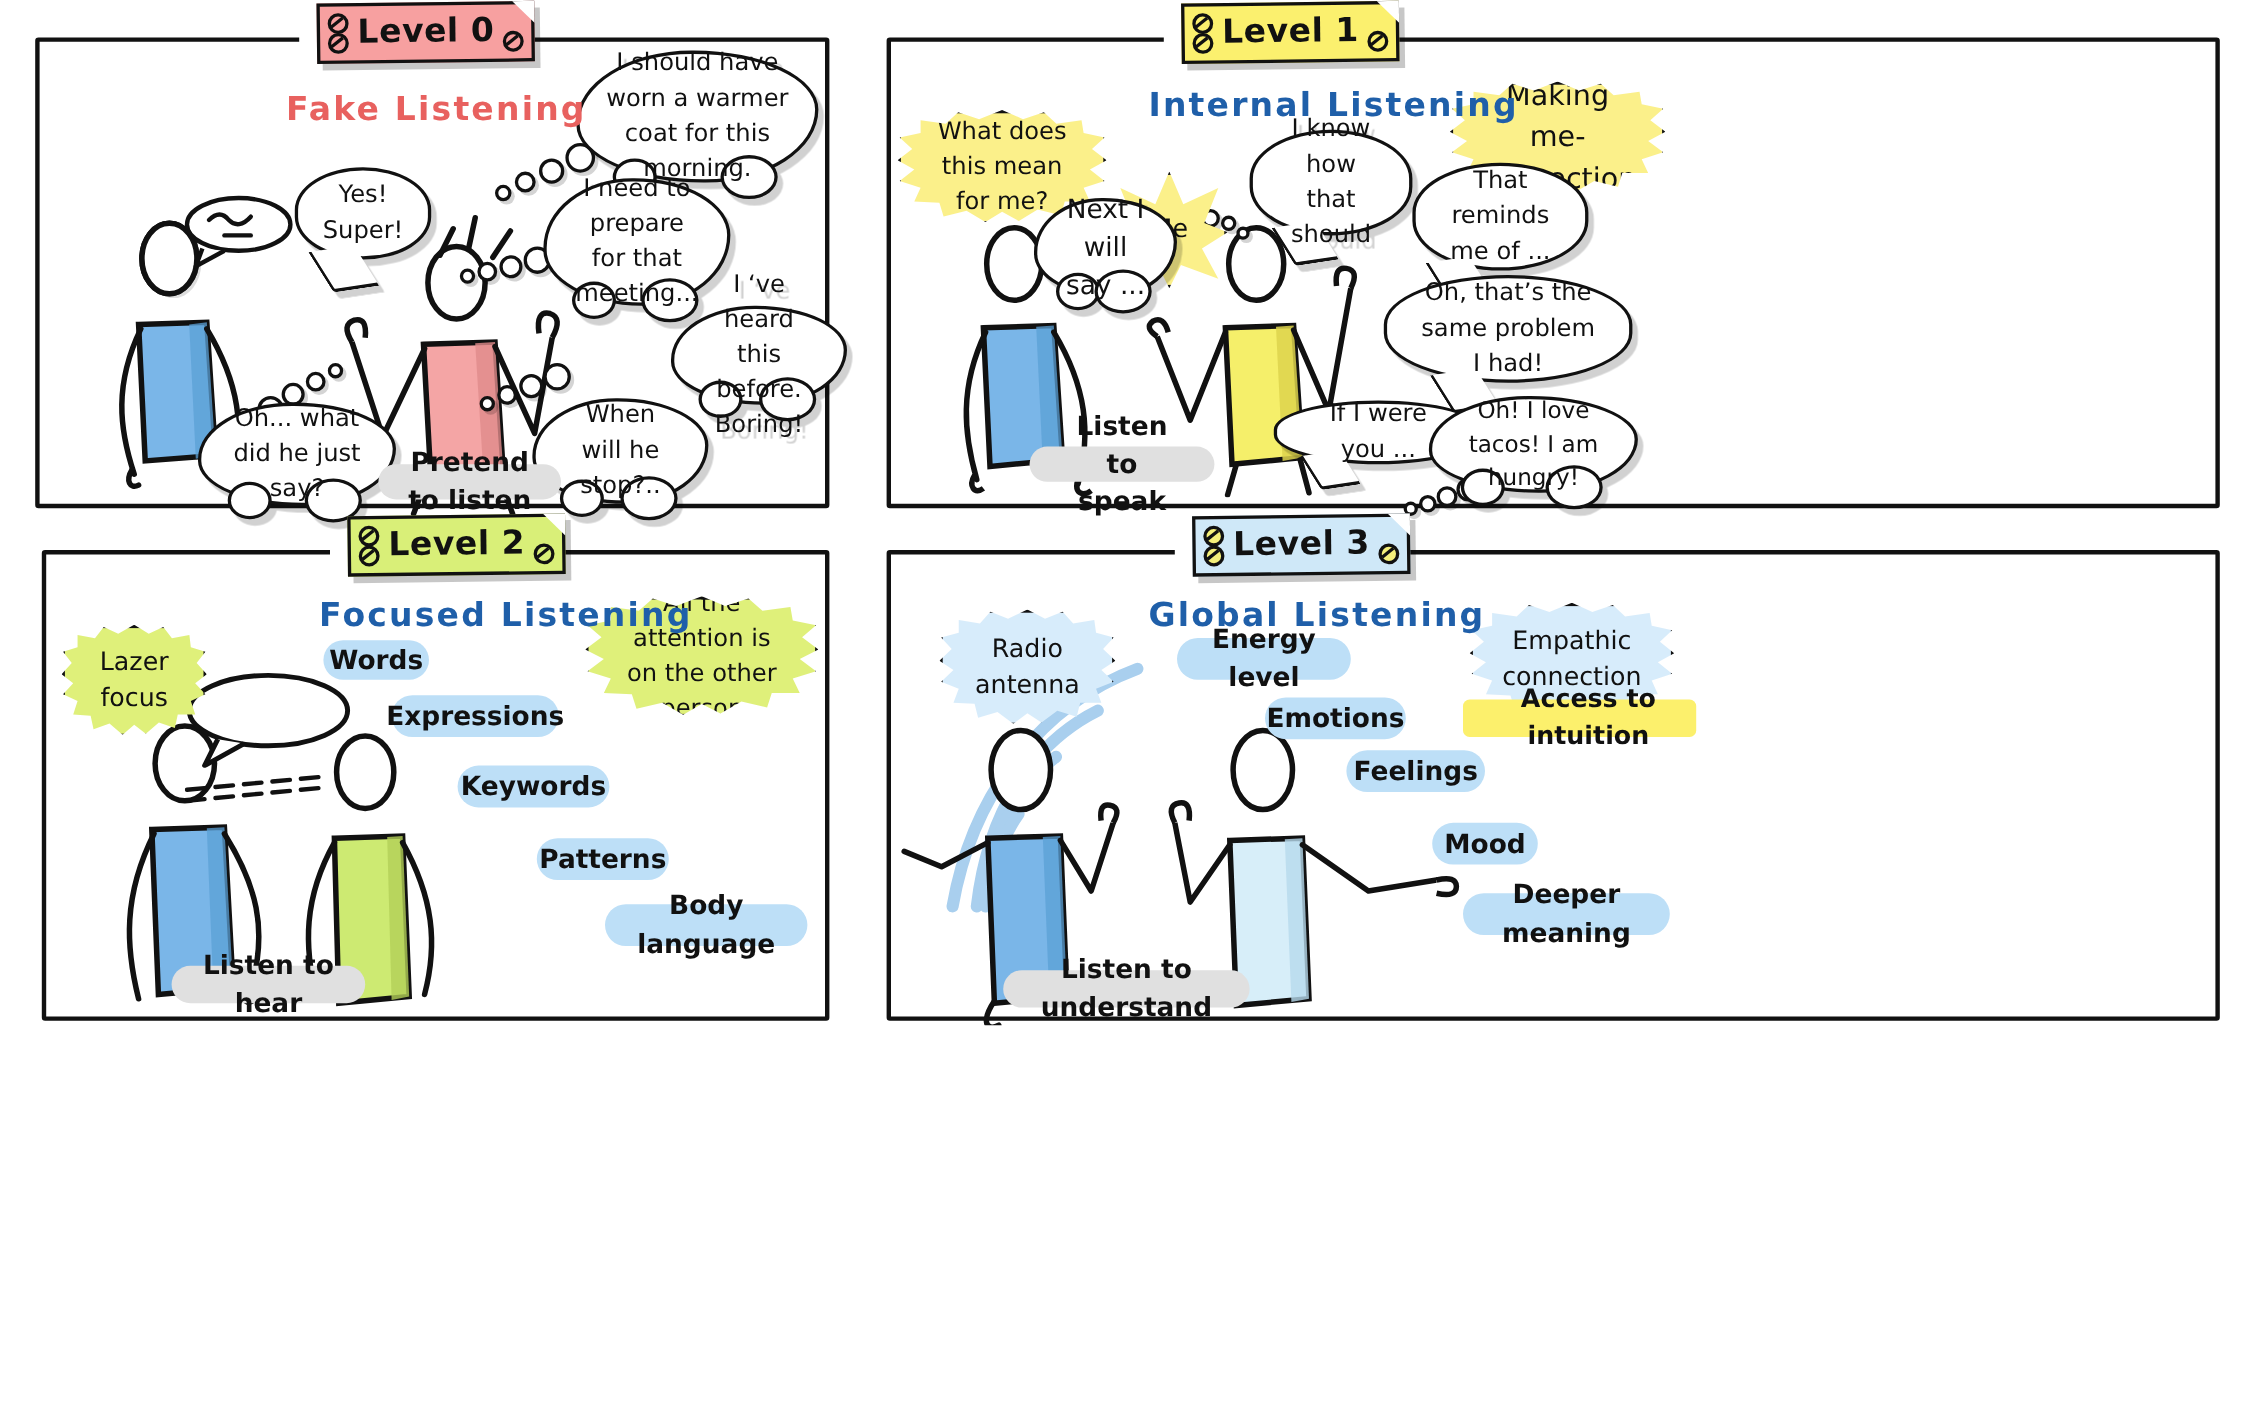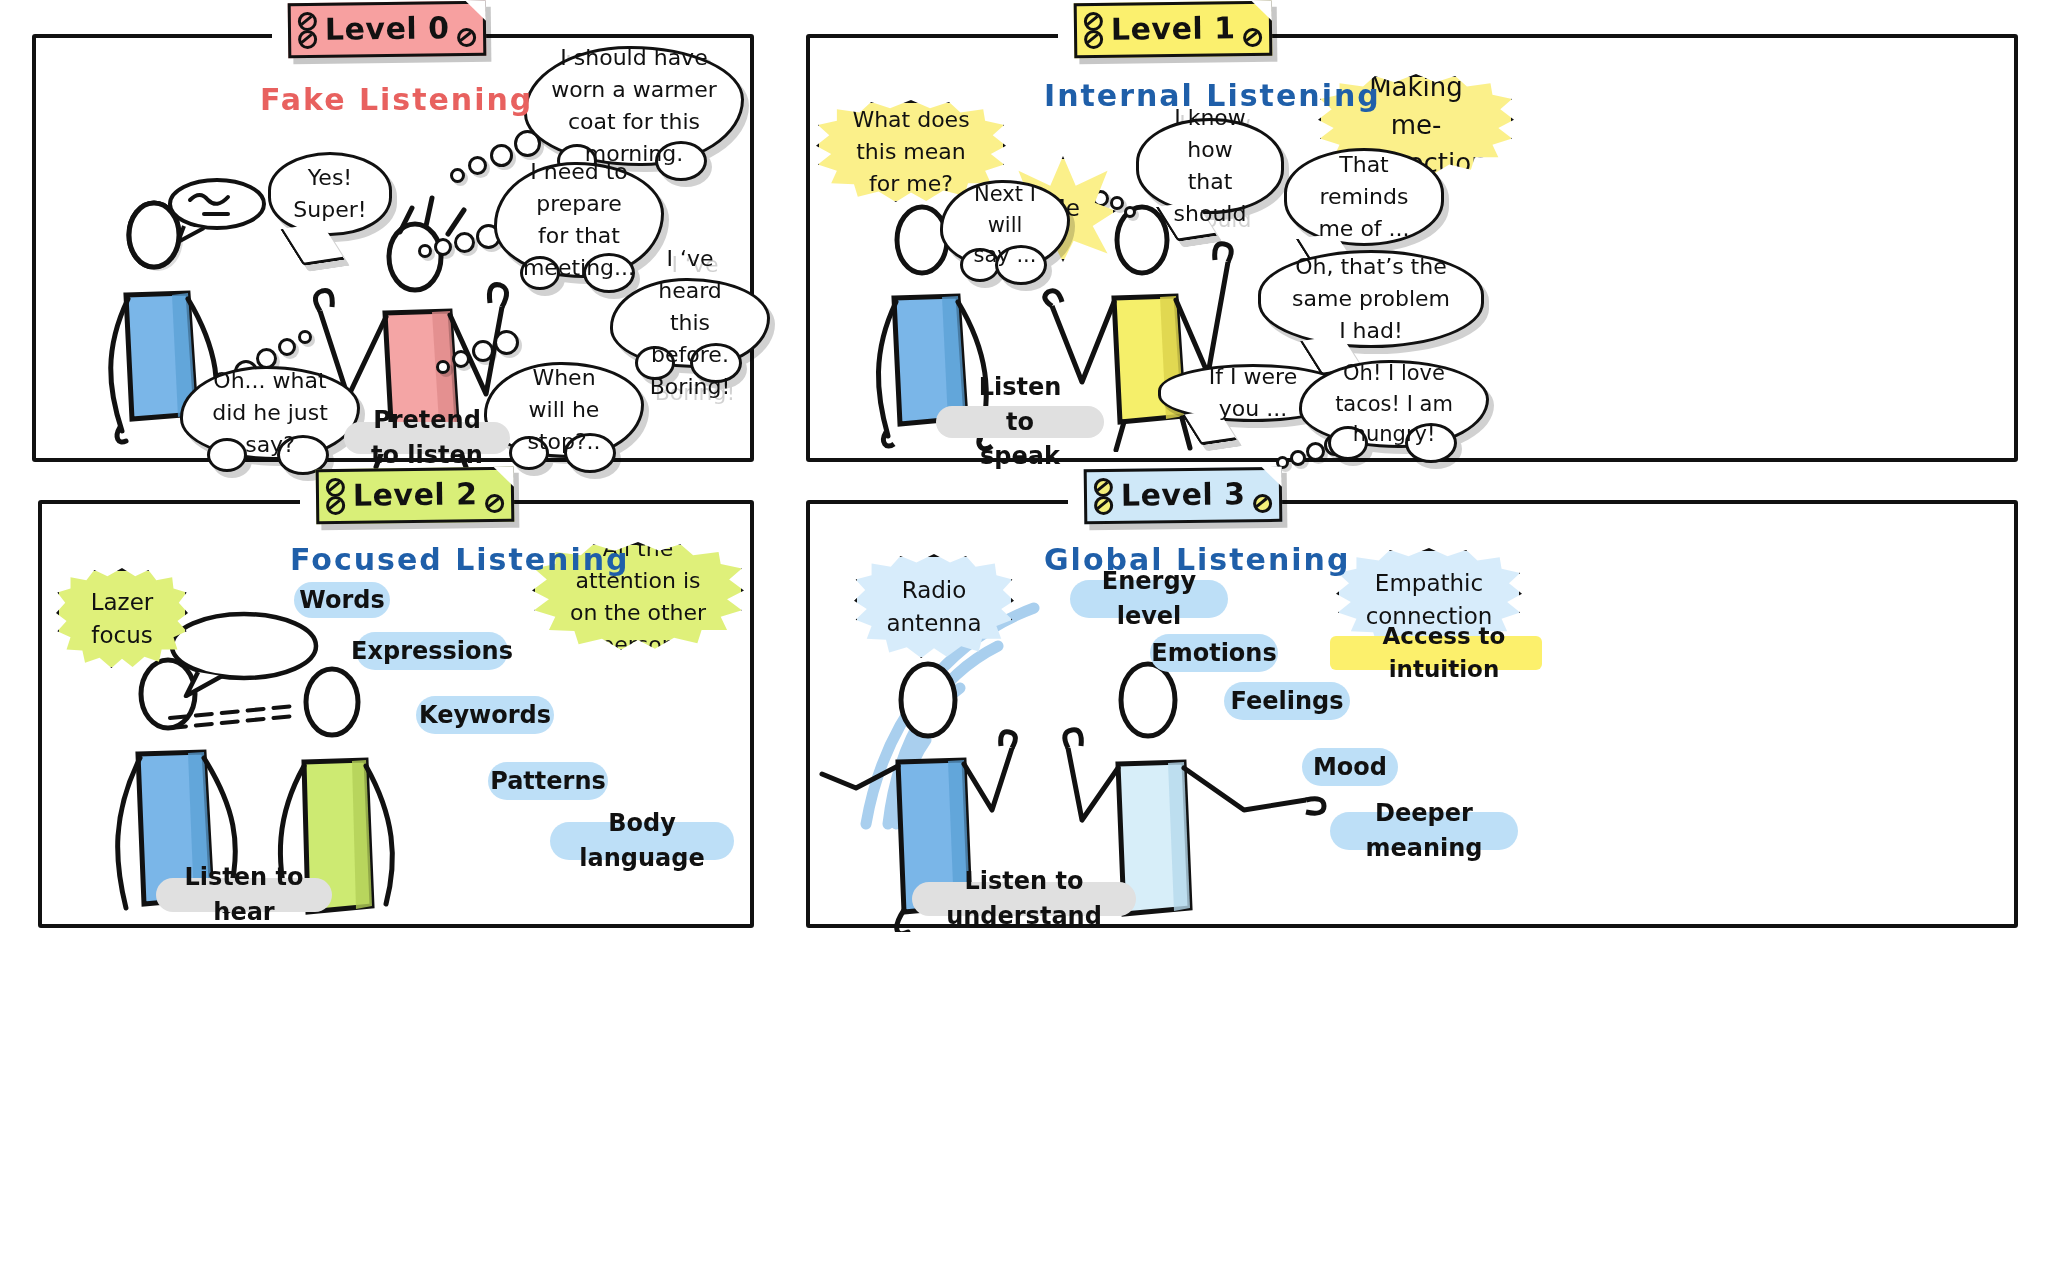--- a/index.html
+++ b/index.html
@@ -322,21 +322,21 @@
     <path d="M88 96 L150 94 L158 214 L94 220 Z" fill="#f5ef6a" stroke="#111" stroke-width="5"></path>
     <path d="M134 95 L150 94 L158 214 L140 217 Z" fill="#ddd44c" opacity=".85"></path>
     <path d="M88 100 L56 180 L26 104" fill="none" stroke="#111" stroke-width="5" stroke-linecap="round" stroke-linejoin="round"></path>
     <path d="M26 104 q-12 -8 -4 -14 q10 -5 14 10" fill="#fff" stroke="#111" stroke-width="5"></path>
     <path d="M150 98 L182 172 L202 60" fill="none" stroke="#111" stroke-width="5" stroke-linecap="round" stroke-linejoin="round"></path>
     <path d="M202 60 q8 -16 -4 -18 q-11 -2 -9 16" fill="#fff" stroke="#111" stroke-width="5"></path>
     <path d="M98 220 l-8 28" stroke="#111" stroke-width="5" stroke-linecap="round"></path>
     <path d="M156 216 l8 30" stroke="#111" stroke-width="5" stroke-linecap="round"></path>
   </svg>
 
-  <div class="bub cloud" style="left:134px;top:146px;width:130px;height:90px;font-size:21px;justify-content:center;">
+  <div class="bub cloud" style="left:134px;top:146px;width:130px;height:90px;font-size:24px;justify-content:center;">
     <span class="txt">Next I will say ...</span>
   </div>
   <div class="dots" style="left:266px;top:156px;">
     <i style="width:14px;height:14px;left:0;top:6px;"></i>
     <i style="width:11px;height:11px;left:20px;top:0;"></i>
     <i style="width:8px;height:8px;left:38px;top:6px;"></i>
     <i style="width:6px;height:6px;left:52px;top:16px;"></i>
   </div>
 
   <div class="bub speech" style="left:330px;top:84px;width:148px;height:96px;">

